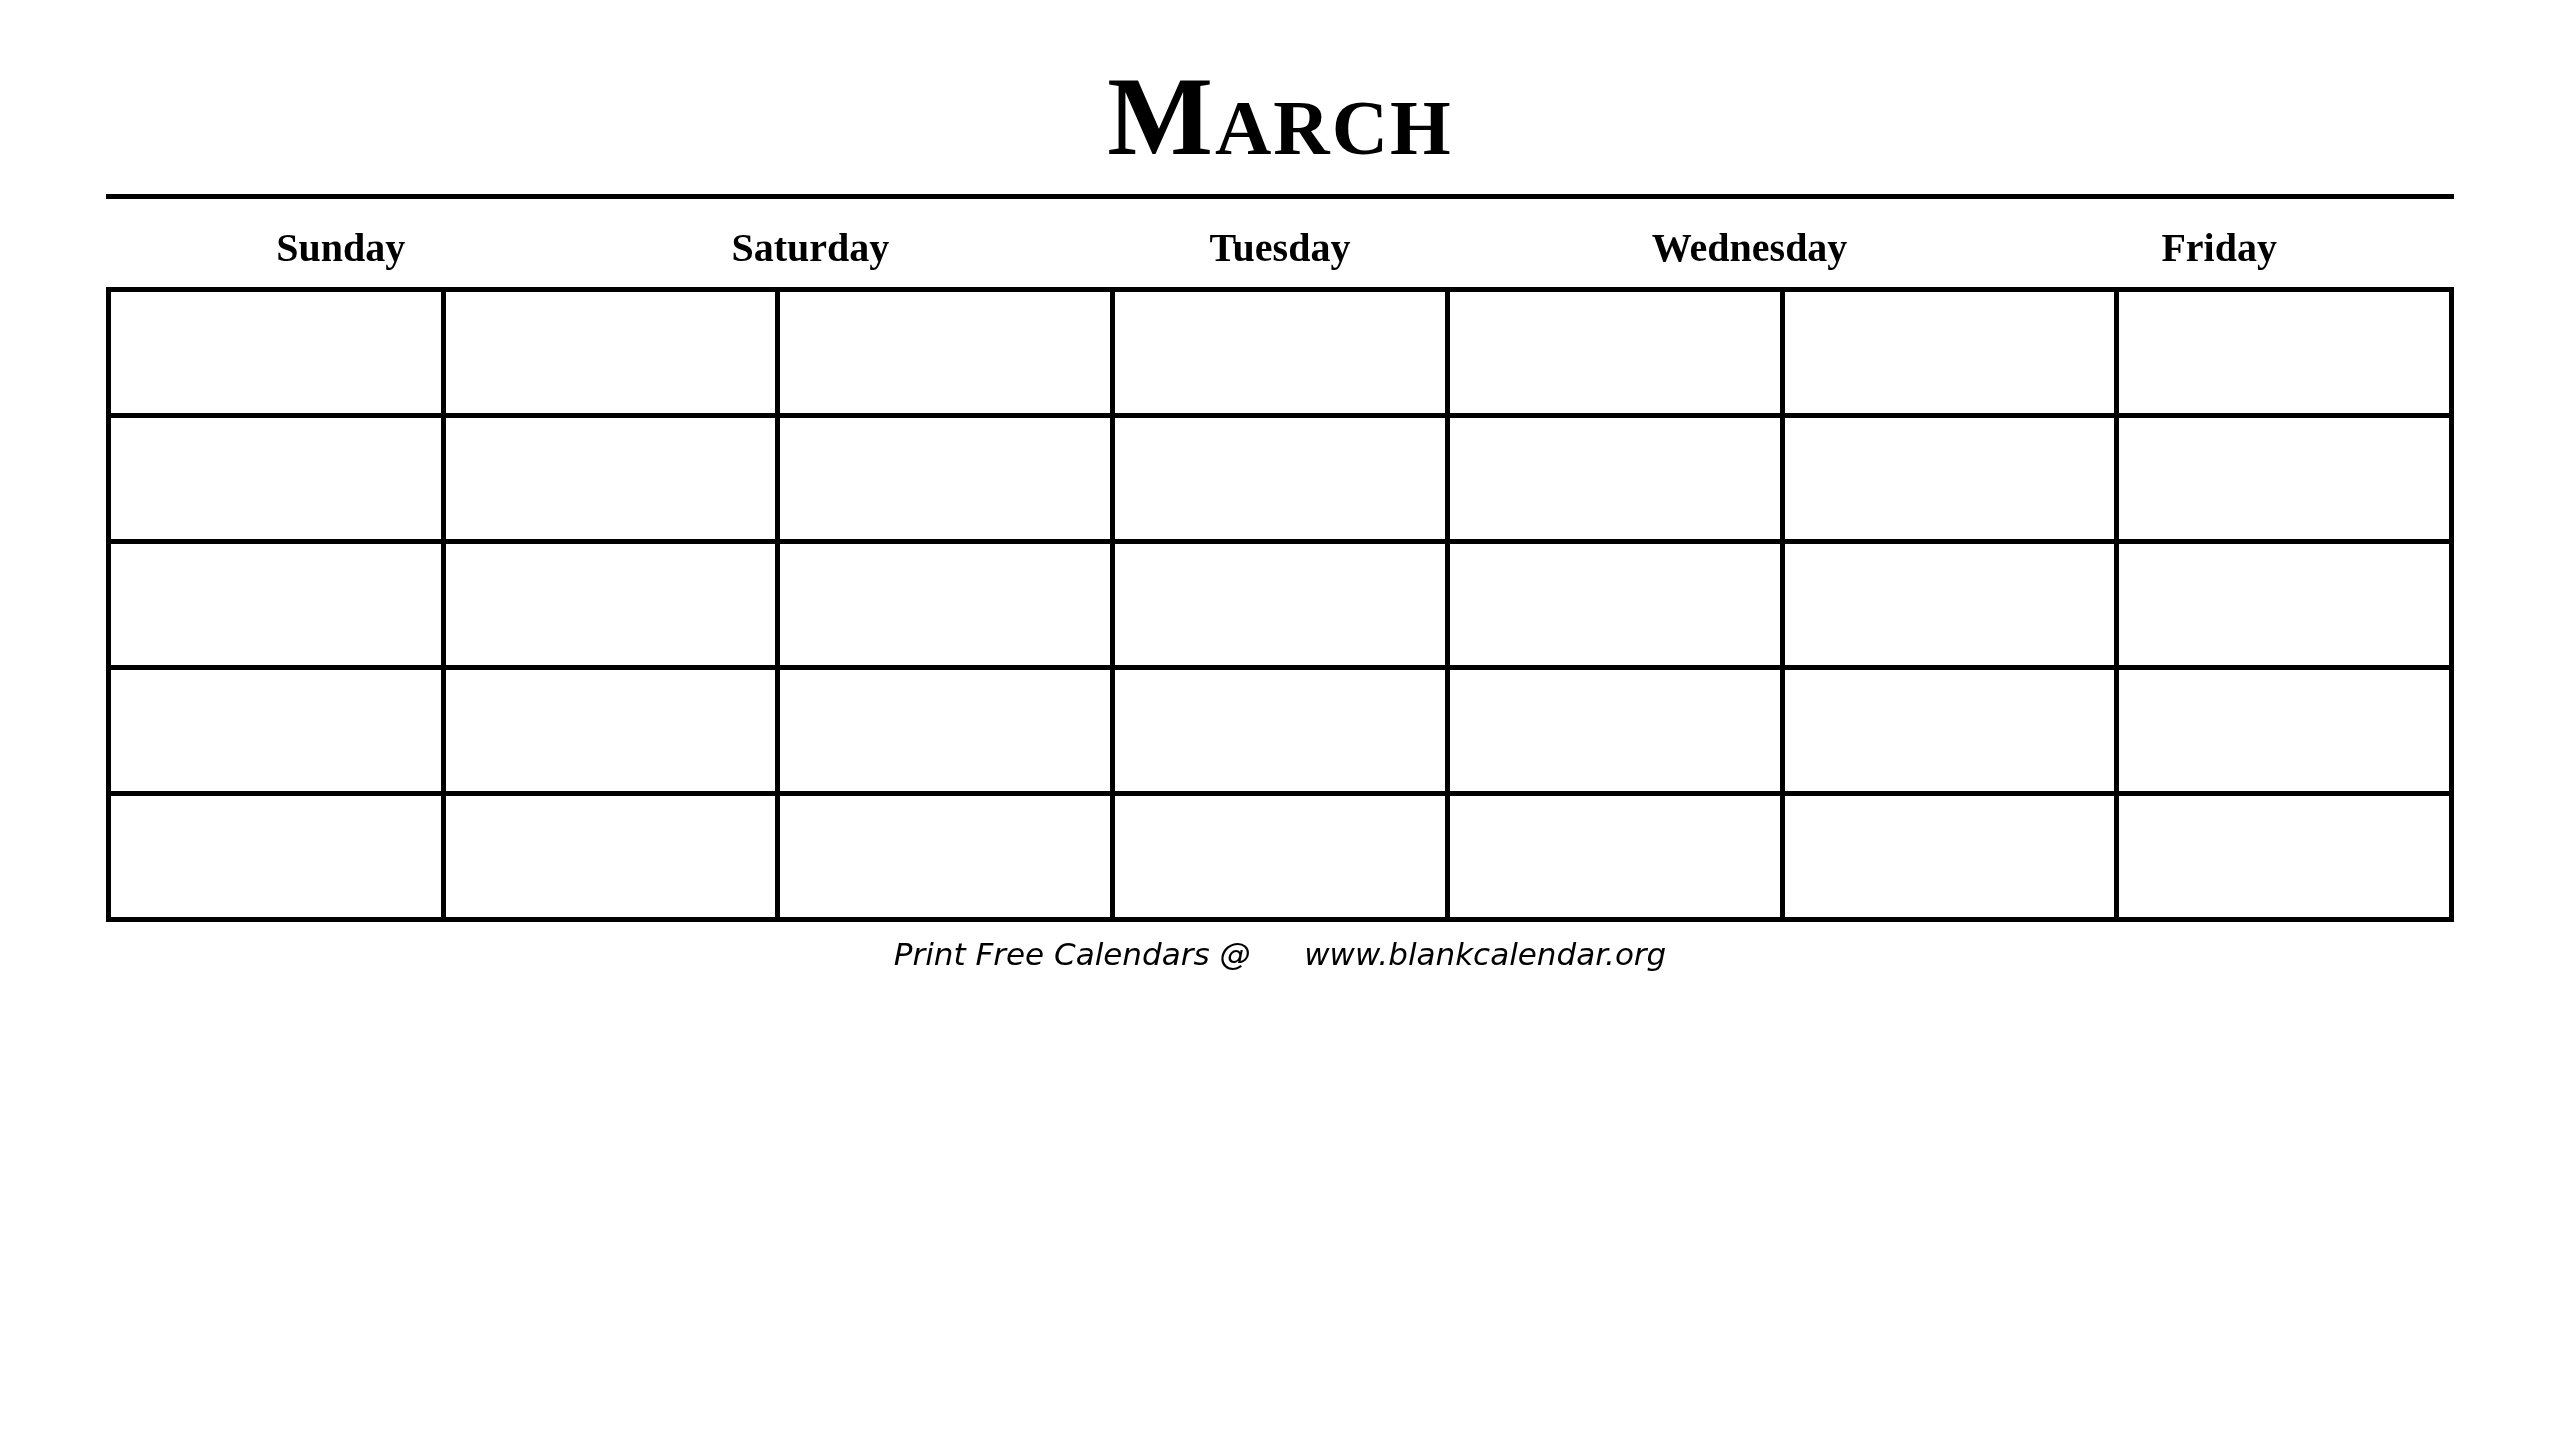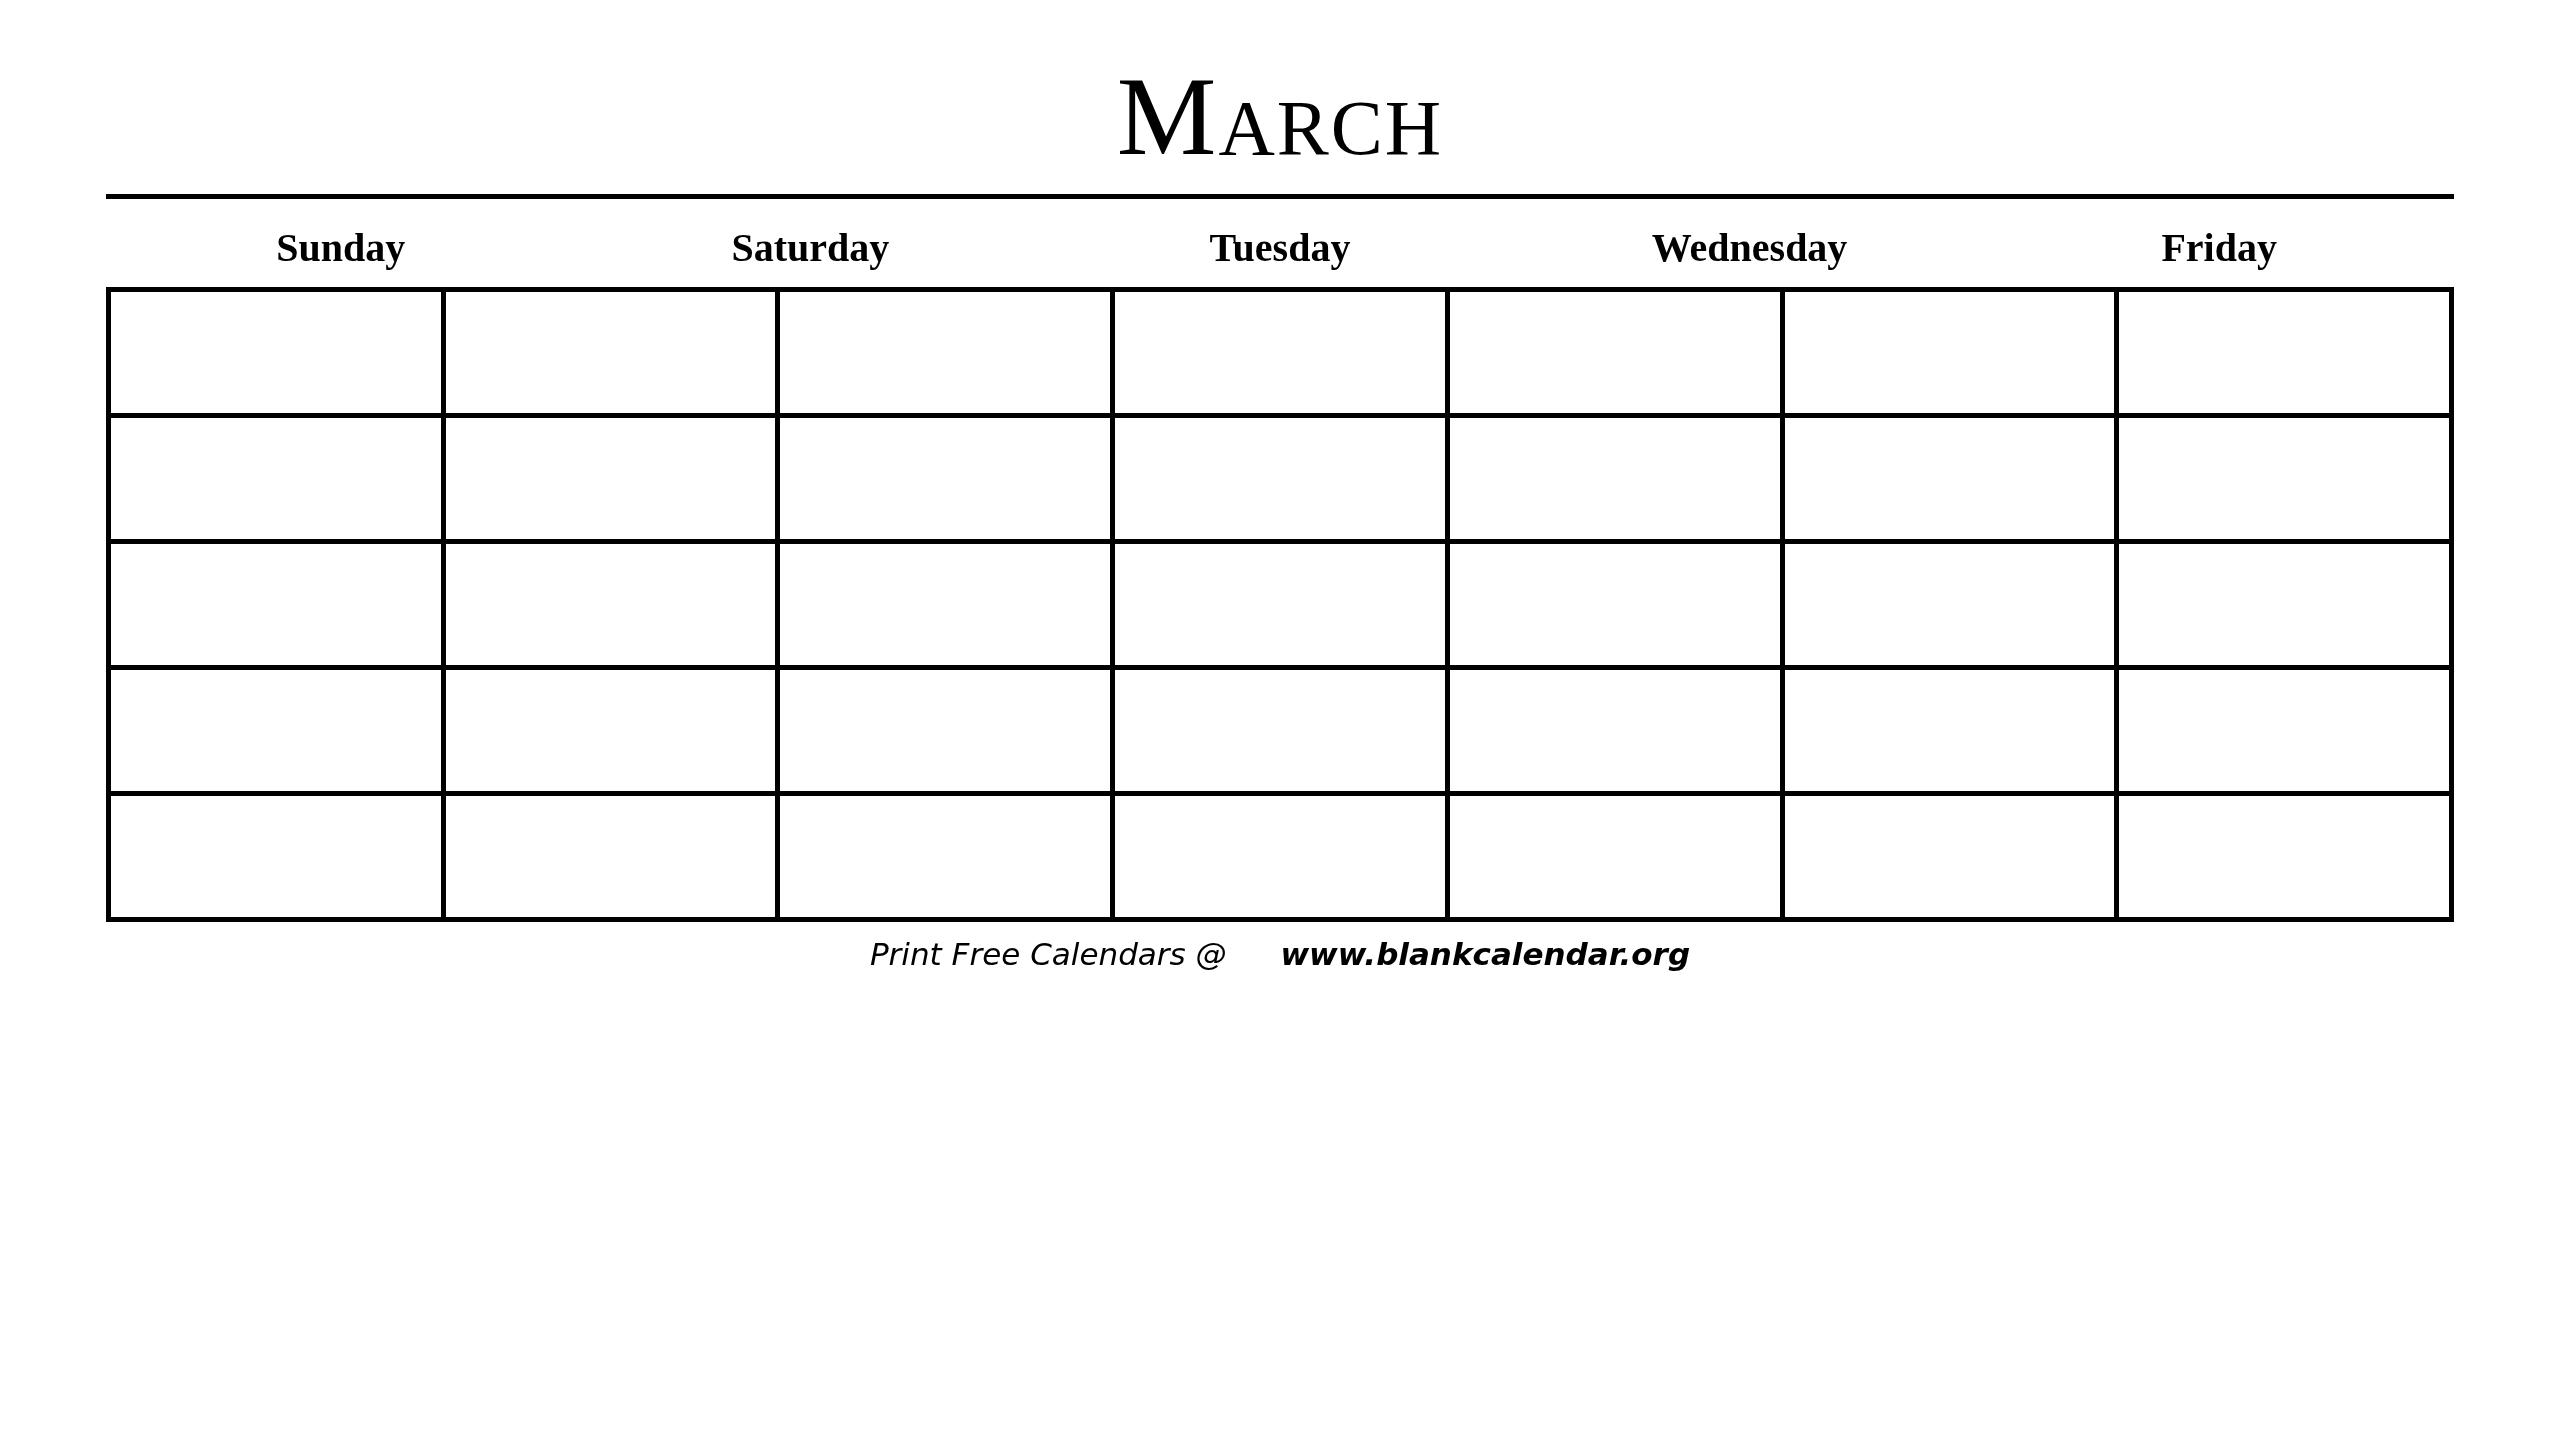--- a/index.html
+++ b/index.html
@@ -18,21 +18,21 @@
   .page {
     position: relative;
     width: 2560px;
     height: 1440px;
     box-sizing: border-box;
   }
 
   .title {
     text-align: center;
     font-family: "Liberation Serif", serif;
-    font-weight: normal;
+    font-weight: bold;
     font-size: 112px;
     line-height: 1;
     letter-spacing: 2px;
     padding-top: 60px;
     
     font-variant: small-caps;
   }
 
   .title-text {
     display: inline-block;
@@ -83,21 +83,21 @@
   .footer {
     width: 2348px;
     margin: 14px auto 0 auto;
     text-align: center;
     font-family: "DejaVu Sans", sans-serif;
     font-style: italic;
     font-size: 31px;
     color: #000000;
   }
   .footer-strong {
-    font-weight: bold;
+    font-weight: normal;
     margin-left: 44px;
   }
 </style>
 </head>
 <body>
 
 <div class="page">
 
   <div class="title">
     <span class="title-text">March</span>

